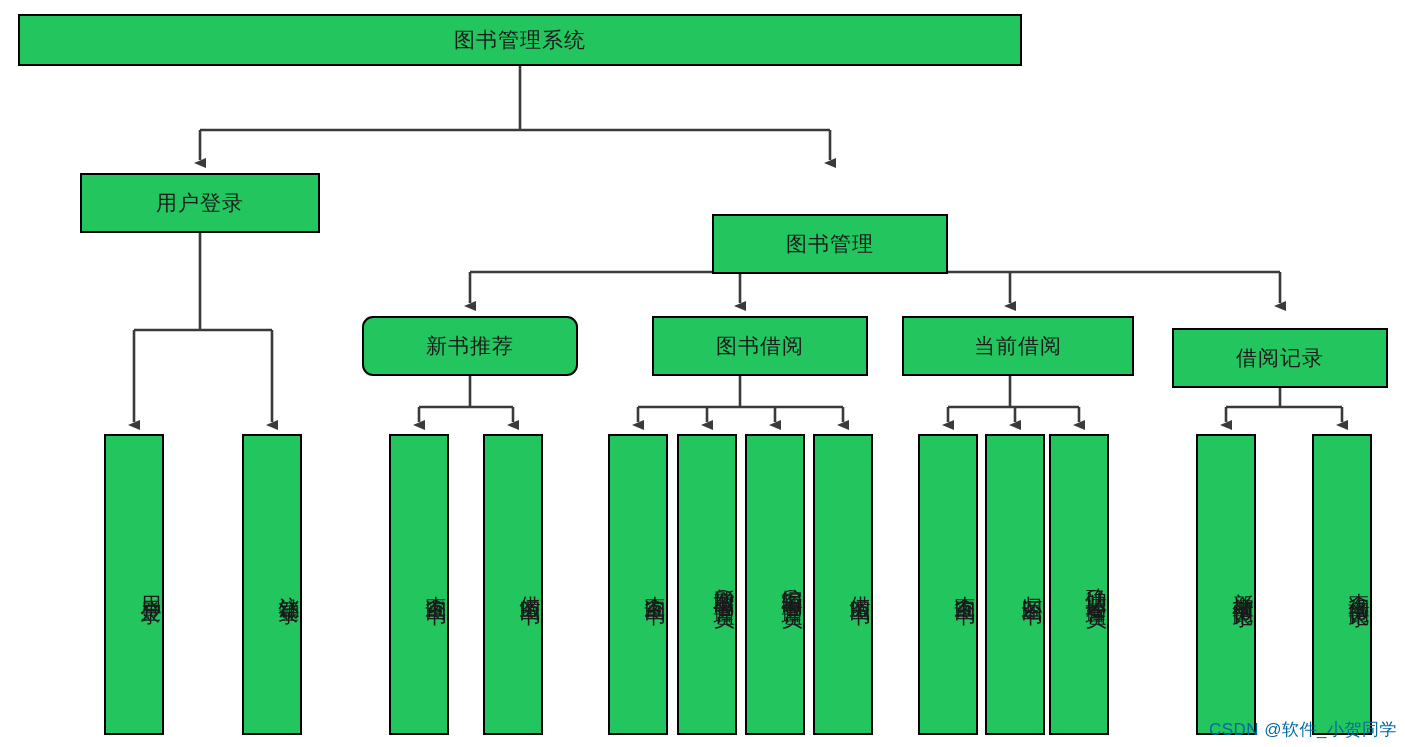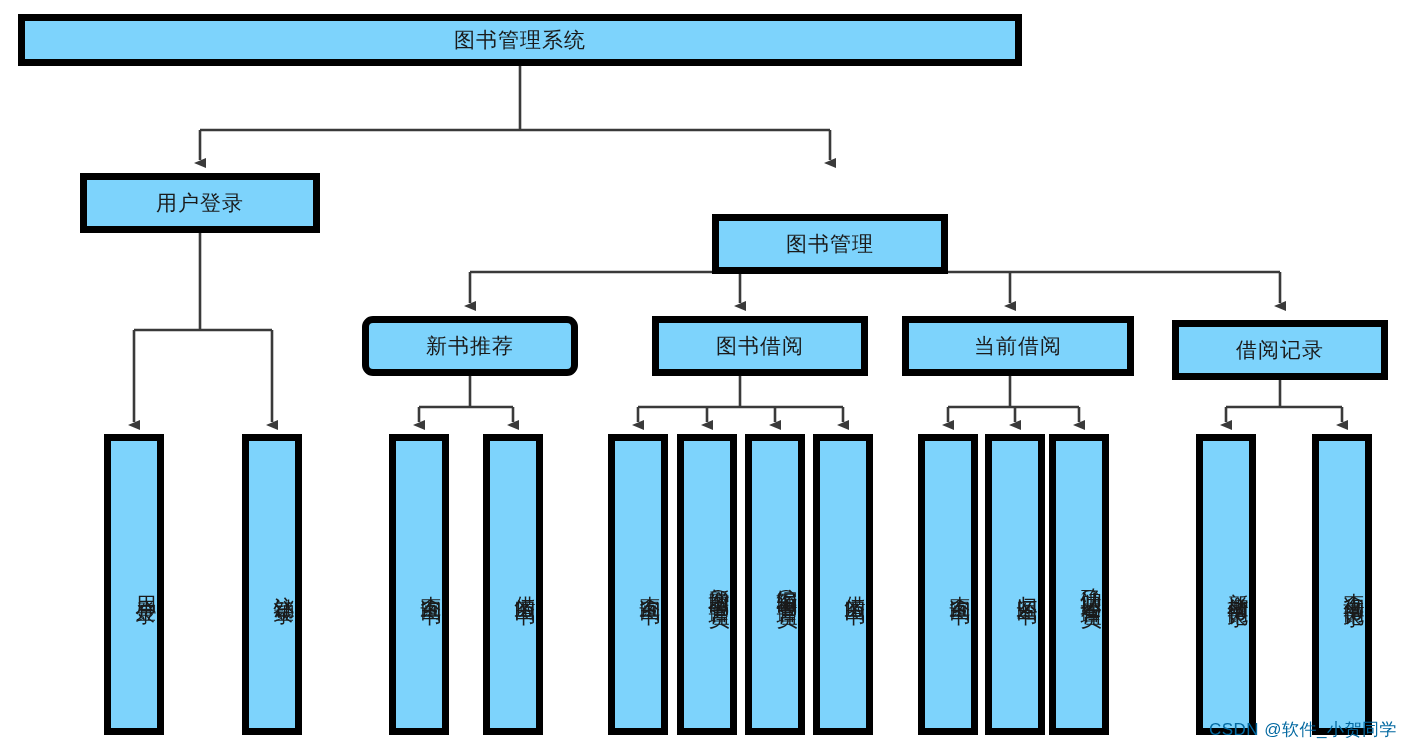--- a/index.html
+++ b/index.html
@@ -21,22 +21,22 @@
     position: absolute;
     left: 0;
     top: 0;
     width: 1405px;
     height: 747px;
     pointer-events: none;
   }
   .node {
     position: absolute;
     box-sizing: border-box;
-    background: #7dd3fc;
-    border: 7px solid #000000;
+    background: #22c55e;
+    border: 2px solid #000000;
     display: flex;
     align-items: center;
     justify-content: center;
     color: #1a1a1a;
   }
   .node.horiz {
     font-size: 21px;
     letter-spacing: 1px;
   }
   .node.vert {
@@ -135,21 +135,21 @@
 
   <div class="node horiz" style="left:362px; top:316px; width:216px; height:60px;border-radius:11px;">
     <span>新书推荐</span>
   </div>
   <div class="node horiz" style="left:652px; top:316px; width:216px; height:60px;">
     <span>图书借阅</span>
   </div>
   <div class="node horiz" style="left:902px; top:316px; width:232px; height:60px;">
     <span>当前借阅</span>
   </div>
-  <div class="node horiz" style="left:1172px; top:320px; width:216px; height:60px;">
+  <div class="node horiz" style="left:1172px; top:328px; width:216px; height:60px;">
     <span>借阅记录</span>
   </div>
 
   <div class="node vert" style="left:104px; top:434px; width:60px; height:301px;">
     <span class="vlabel">用户登录</span>
   </div>
   <div class="node vert" style="left:242px; top:434px; width:60px; height:301px;">
     <span class="vlabel">注销登录</span>
   </div>
 

